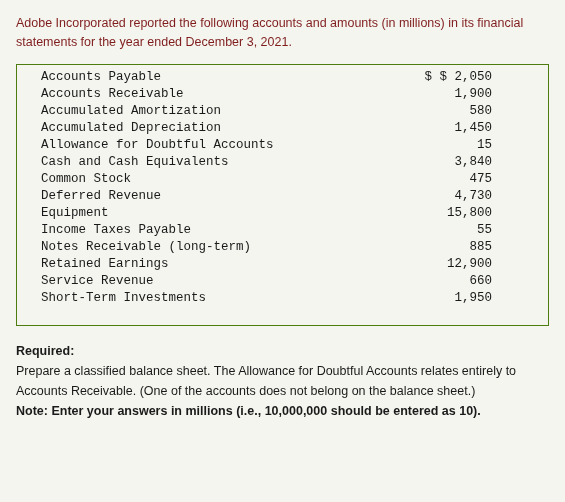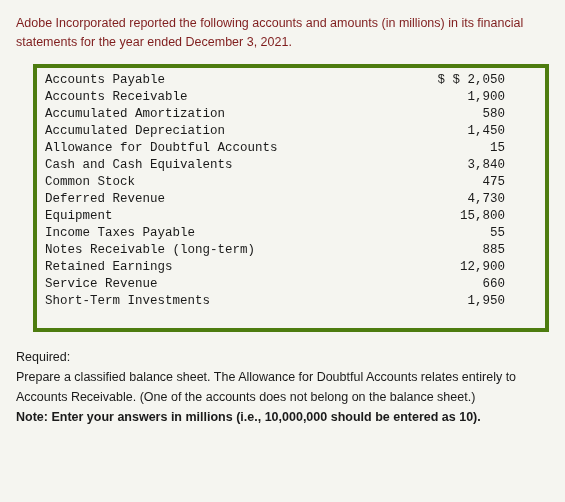--- a/index.html
+++ b/index.html
@@ -54,31 +54,30 @@
     }
 
     .required-section {
       font-family: Arial, sans-serif;
       font-size: 12.5px;
       line-height: 1.6;
       color: #1a1a1a;
     }
 
     .required-label {
-      font-weight: normal;
+      font-weight: bold;
     }
 
     .bold-note {
       font-weight: bold;
     }
 
     .table-wrapper {
-      border: 4px solid #4d7c0f;
-      padding: 4px 0;
-      margin-left: 17px;
+      border: 1px solid #4d7c0f;
+      padding: 4px 16px;
     }
   </style>
 </head>
 <body>
 
 
 
 <p class="intro-text">Adobe Incorporated reported the following accounts and amounts (in millions) in its financial statements for the year ended December 3, 2021.</p>
 
 <div class="table-wrapper">

